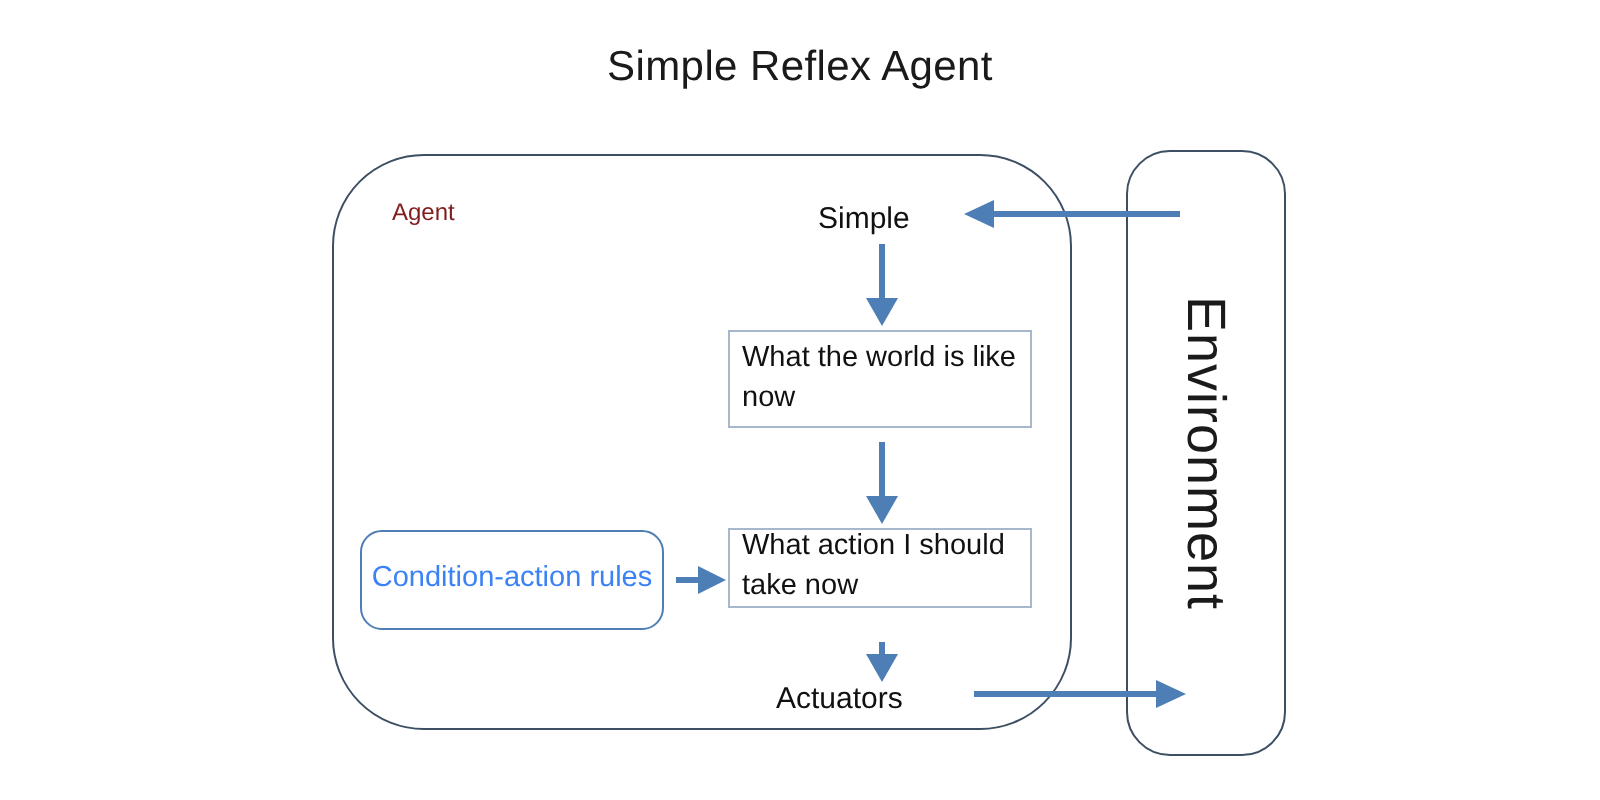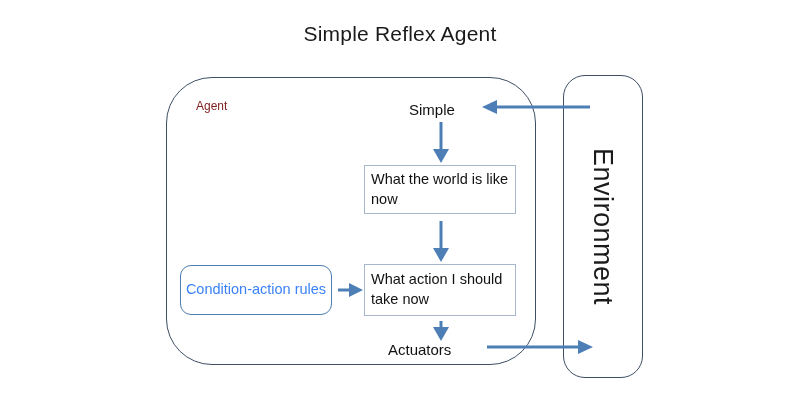--- a/index.html
+++ b/index.html
@@ -98,21 +98,21 @@
   #world-box {
     left: 364px;
     top: 165px;
     width: 152px;
     height: 49px;
   }
   #action-box {
     left: 364px;
     top: 264px;
     width: 152px;
-    height: 52px;
+    height: 40px;
   }
   #rules-box {
     position: absolute;
     left: 180px;
     top: 265px;
     width: 152px;
     height: 50px;
     border: 1.4px solid #4d7eb5;
     border-radius: 11px;
     box-sizing: border-box;

